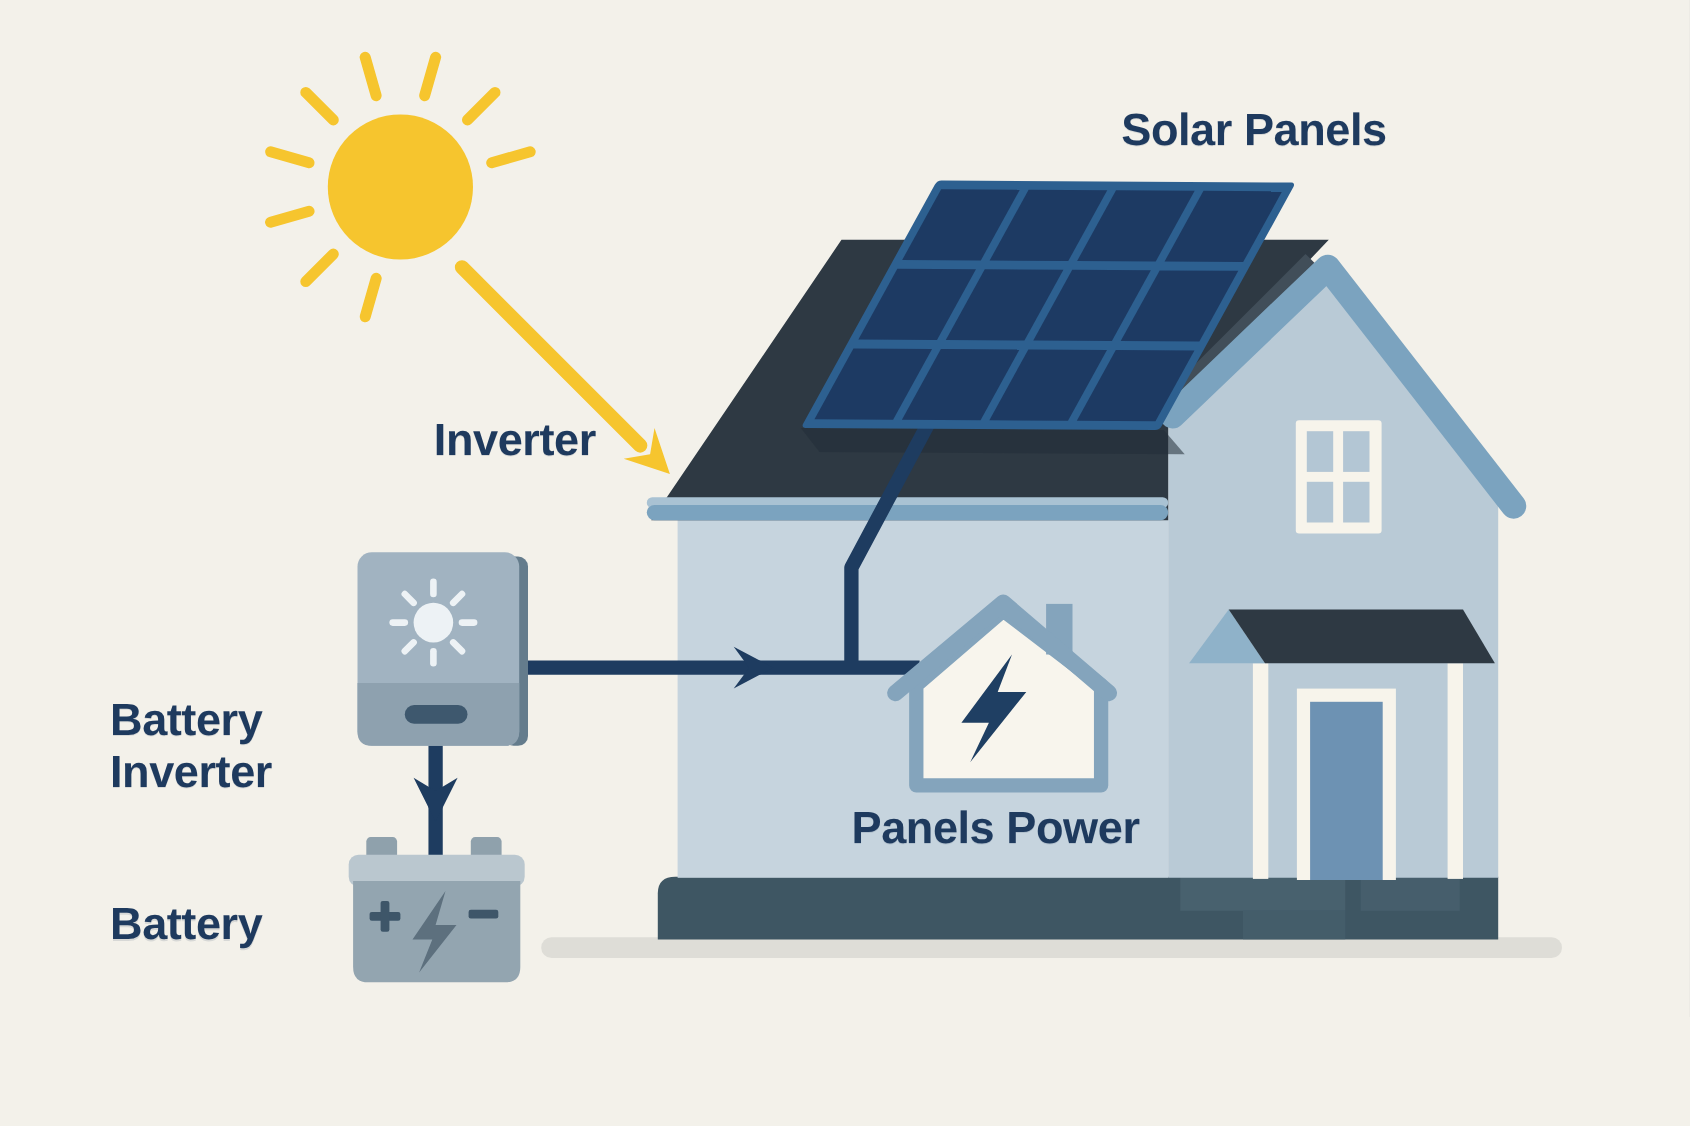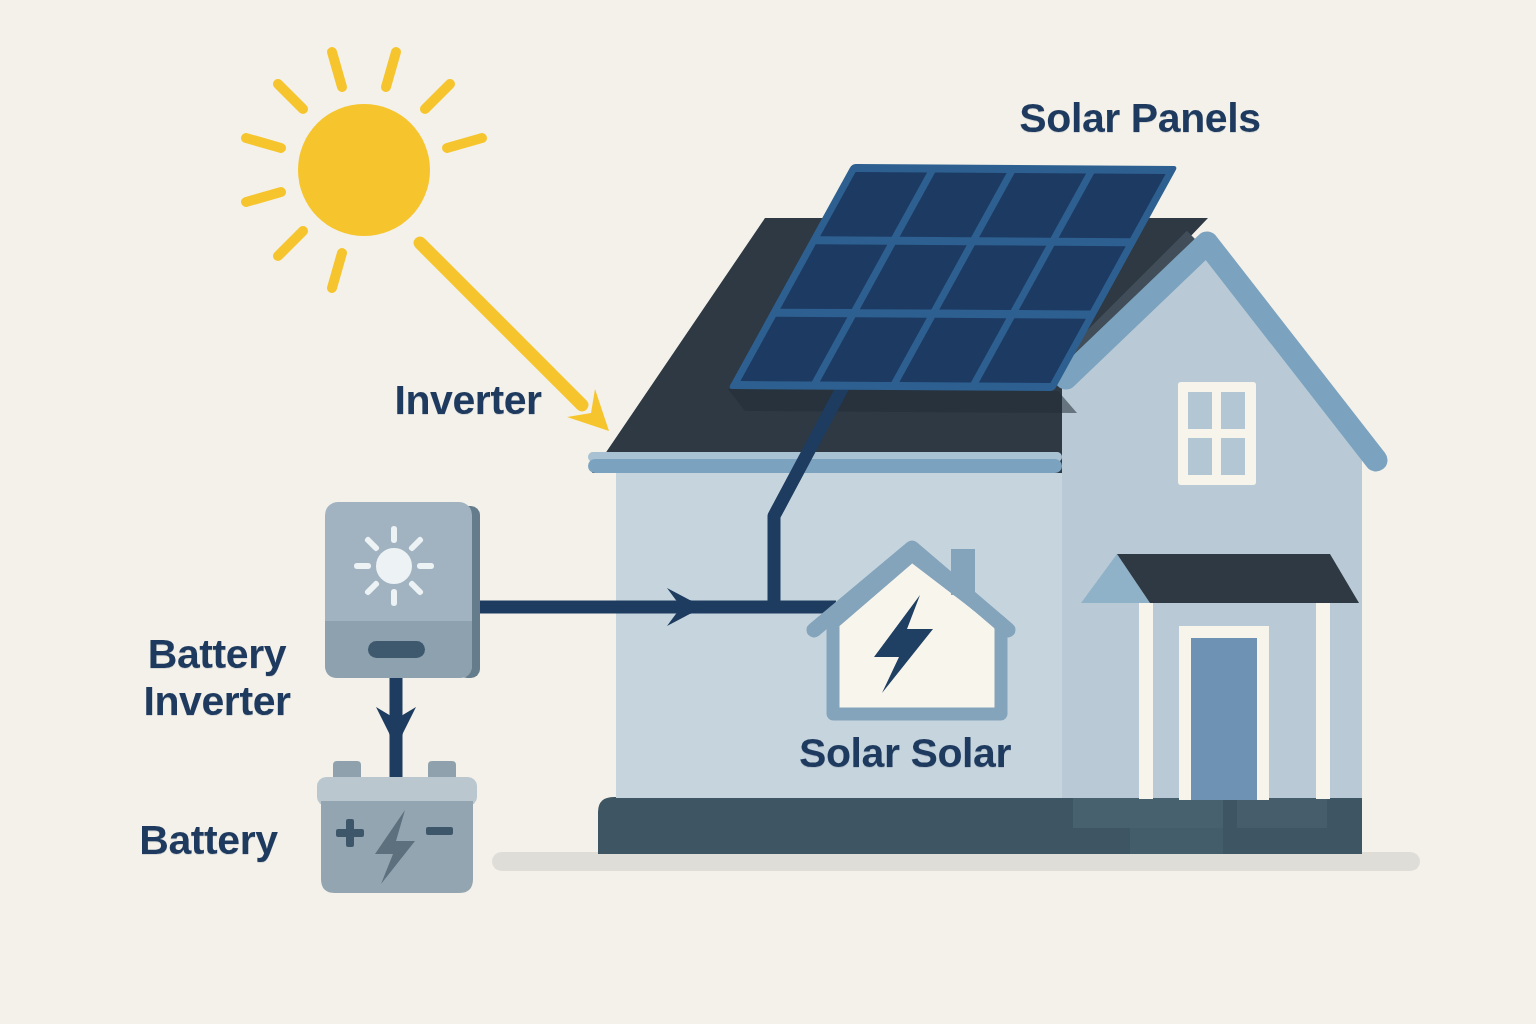--- a/index.html
+++ b/index.html
@@ -12,21 +12,21 @@
   .label{
     position:absolute;
     font-weight:700;
     font-size:41px;
     letter-spacing:-0.4px;
     color:#1e3a5e;
     white-space:nowrap;
     text-shadow:0 1px 0 rgba(20,40,70,0.12);
   }
   .center{transform:translate(-50%,-50%);}
-  .rightalign{text-align:center;}
+  .rightalign{text-align:left;}
   .stacked{line-height:47px;}
 </style>
 </head>
 <body>
 
 <div class="stage">
 
 <svg width="1536" height="1024" viewBox="0 0 1536 1024">
 
   <rect x="492" y="852" width="928" height="19" rx="9.5" fill="#deddd7"></rect>
@@ -157,15 +157,15 @@
 
   <div class="label center" style="left:468px;top:400px;">Inverter</div>
 
   <div class="label rightalign stacked" style="left:100px;top:631px;width:234px;">
     <div>Battery</div>
     <div>Inverter</div>
   </div>
 
   <div class="label rightalign" style="left:100px;top:817px;width:217px;">Battery</div>
 
-  <div class="label center" style="left:905px;top:753px;">Solar Solar</div>
+  <div class="label center" style="left:905px;top:753px;">Panels Power</div>
 
 </div>
 
 </body></html>

